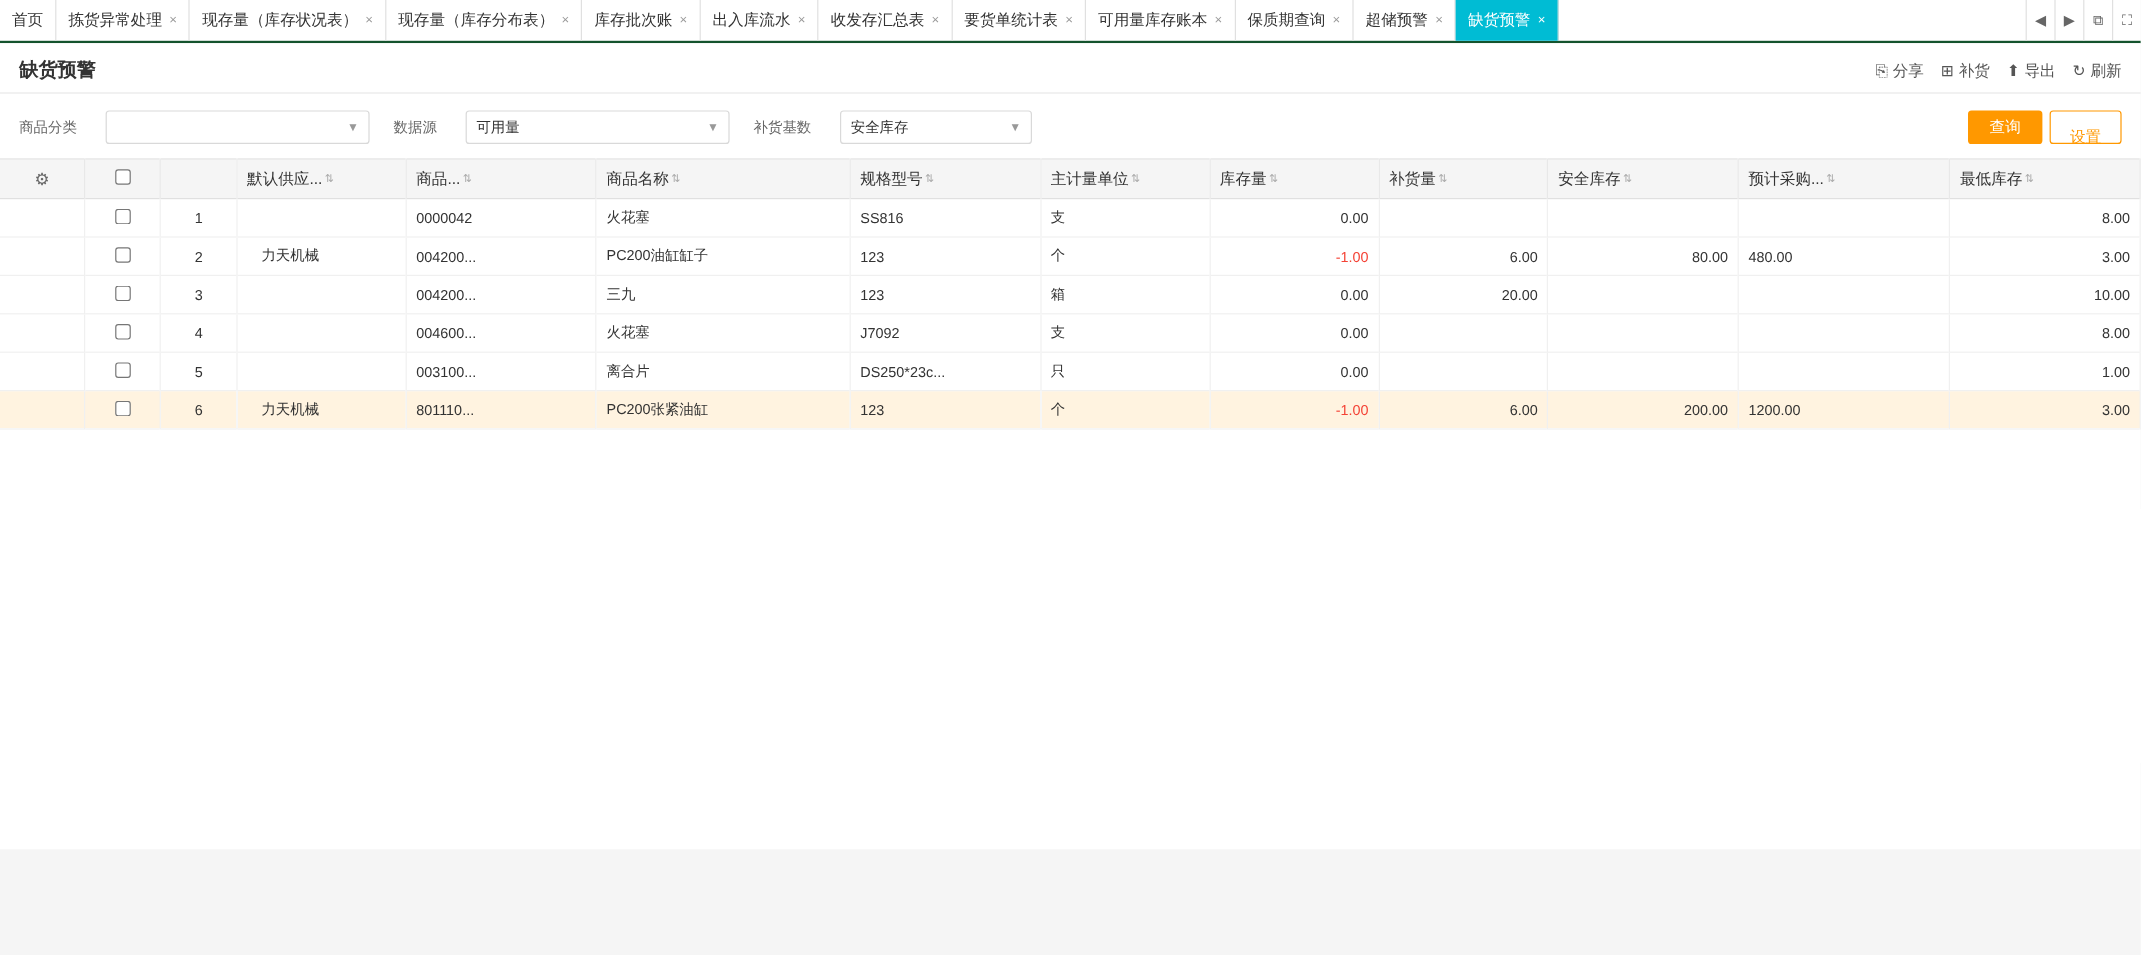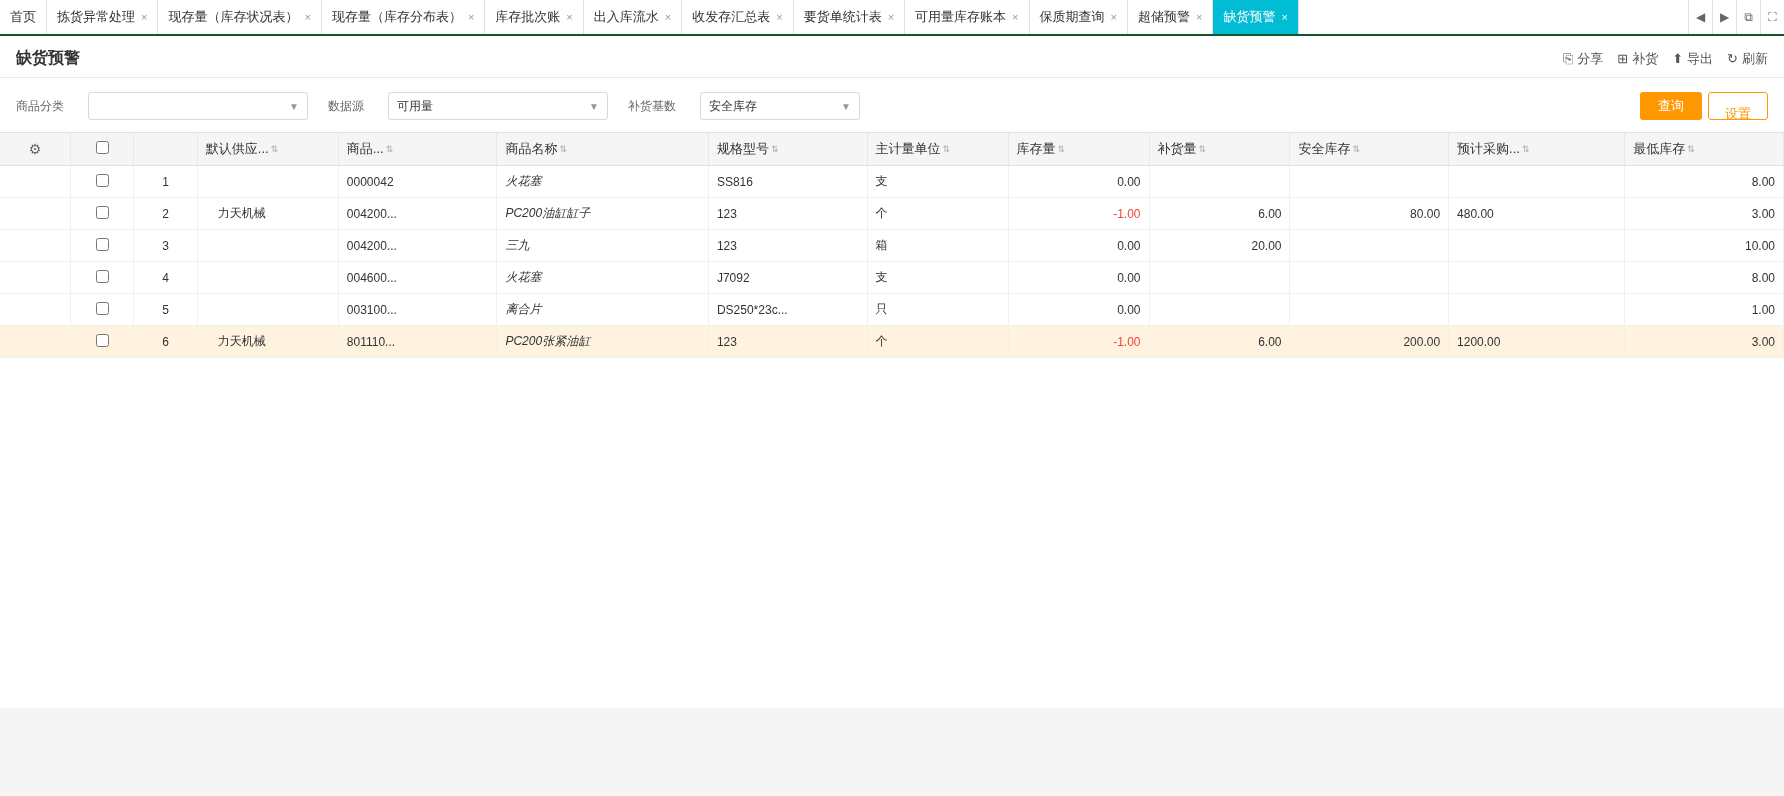--- a/index.html
+++ b/index.html
@@ -191,21 +191,21 @@
       border-right: 1px solid #f0f0f0;
       white-space: nowrap;
       overflow: hidden;
       text-overflow: ellipsis;
     }
     .col-number { width: 40px; text-align: center; }
     .col-checkbox { width: 36px; text-align: center; }
     .col-settings { width: 40px; text-align: center; }
     .col-supplier { width: 80px; padding-left: 20px; }
     .col-code { width: 90px; }
-    .col-name { width: 120px; font-style: italic; }
+    .col-name { width: 120px; }
     .col-spec { width: 90px; }
     .col-unit { width: 80px; }
     .col-stock { width: 80px; text-align: right; }
     .col-supplement { width: 80px; text-align: right; }
     .col-latest-price { width: 90px; text-align: right; }
     .col-estimated { width: 90px; text-align: left; }
     .col-min-stock { width: 90px; text-align: right; }
 
     .gear-icon { cursor: pointer; color: #666; font-size: 14px; }
     input[type="checkbox"] { cursor: pointer; }

